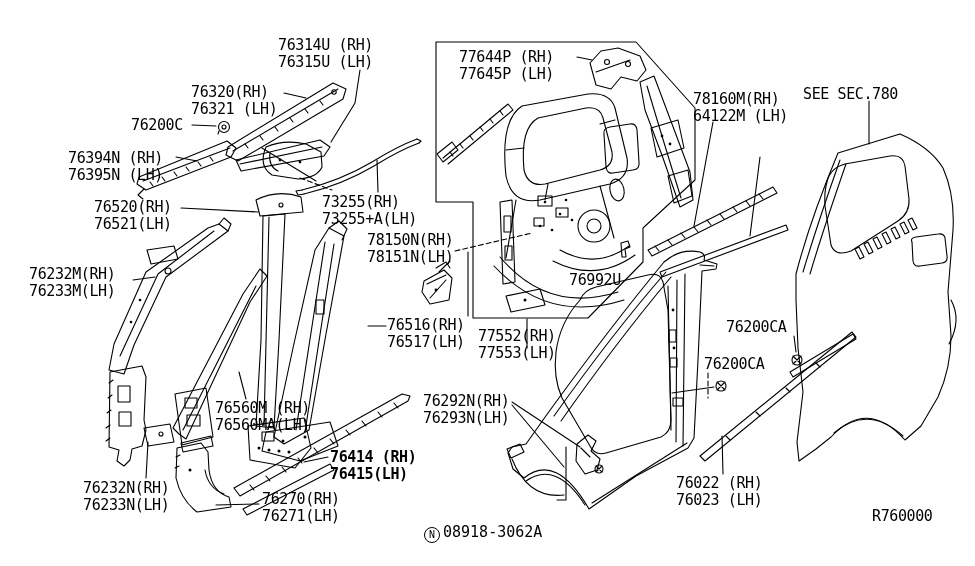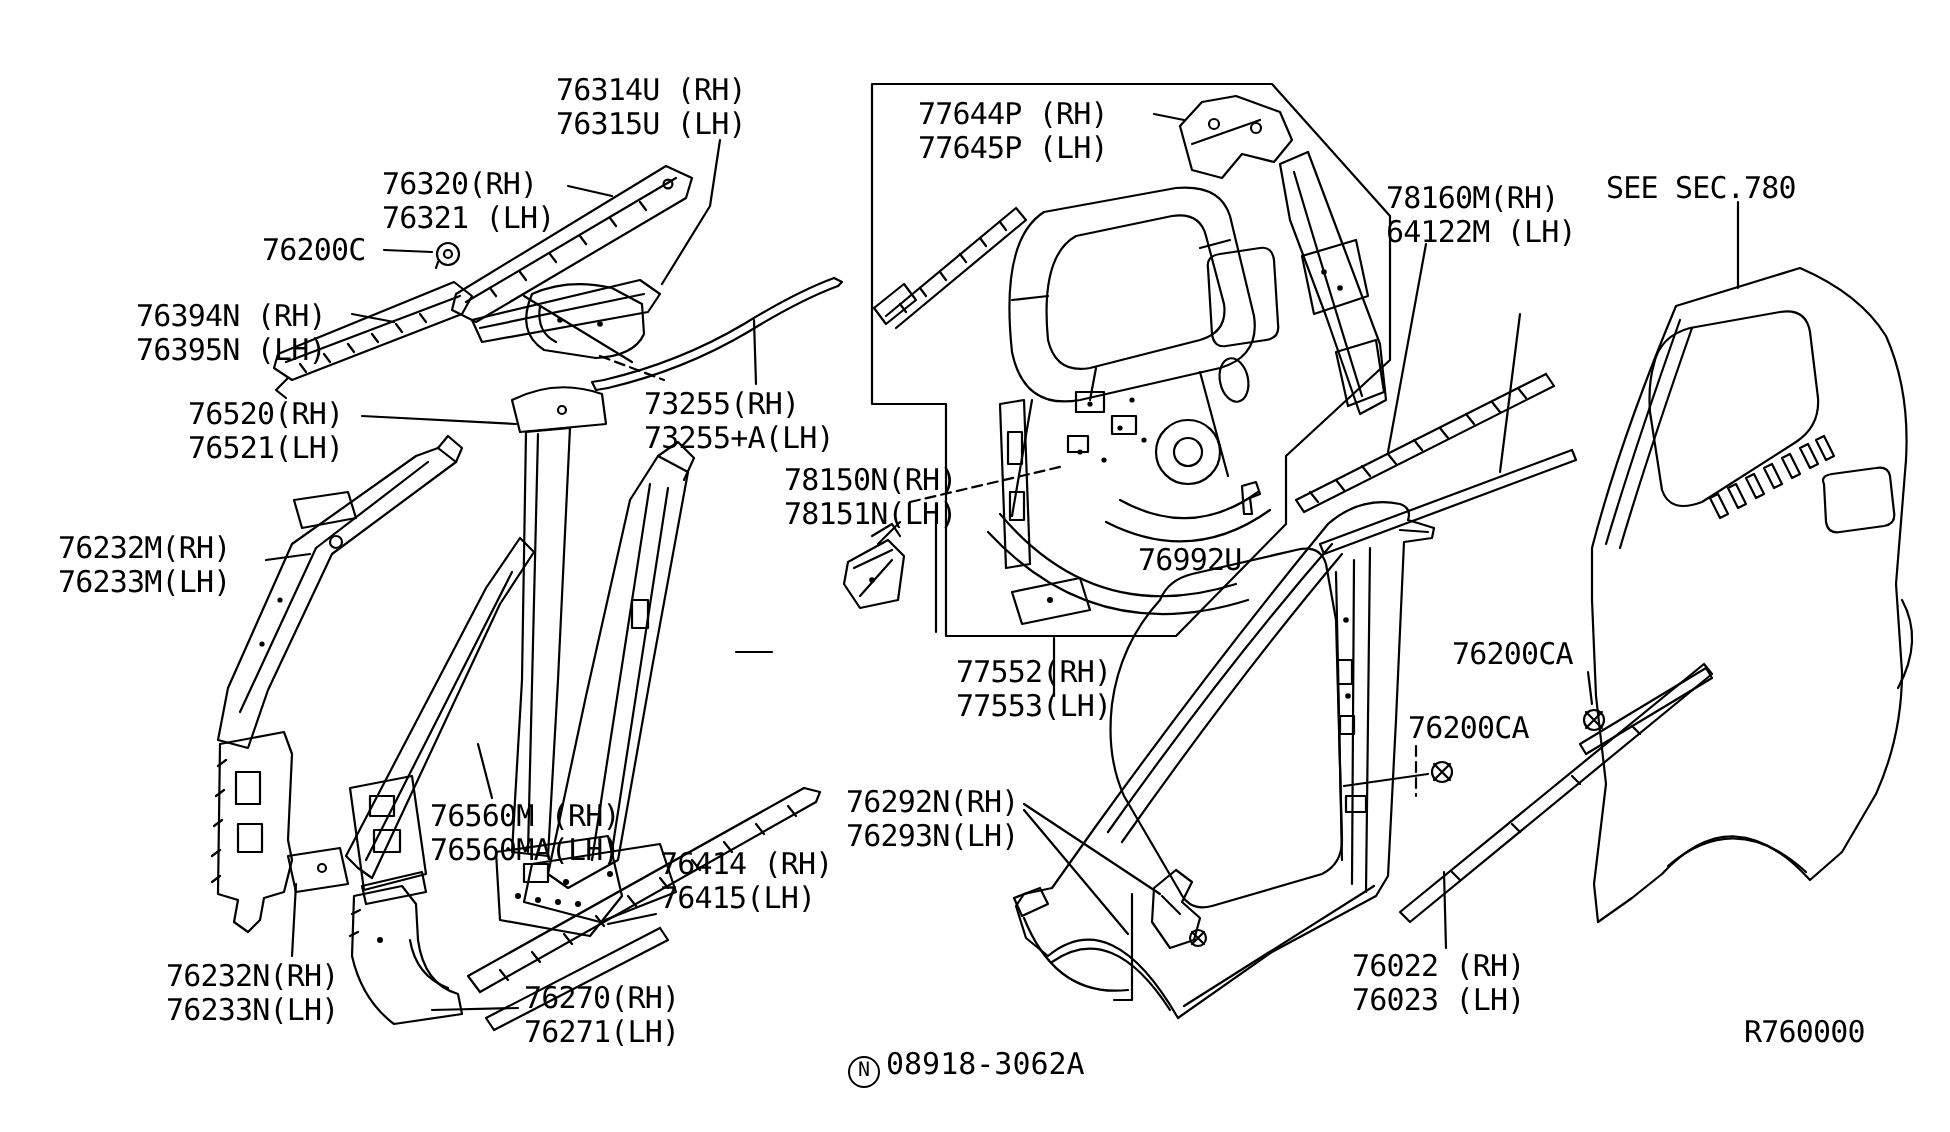--- a/index.html
+++ b/index.html
@@ -267,30 +267,31 @@
     <div class="fastener" id="fastener-note" style="left: 424px; top: 491px;">
       <div class="line"><span class="circled">N</span><span>08918-3062A</span></div>
       
     </div>
   <div class="part-label" style="left: 278px; top: 37px;"><div>76314U (RH)</div><div>76315U (LH)</div></div>
       <div class="part-label" style="left: 191px; top: 84px;"><div>76320(RH)</div><div>76321 (LH)</div></div>
       <div class="part-label" style="left: 131px; top: 117px;"><div>76200C</div></div>
       <div class="part-label" style="left: 68px; top: 130px; margin-top: 20px;"><div>76394N (RH)</div><div>76395N (LH)</div></div>
       <div class="part-label" style="left: 94px; top: 199px;"><div>76520(RH)</div><div>76521(LH)</div></div>
       <div class="part-label" style="left: 322px; top: 194px;"><div>73255(RH)</div><div>73255+A(LH)</div></div>
-      <div class="part-label" style="left: 367px; top: 232px; margin-left: 25px;"><div>78150N(RH)</div><div>78151N(LH)</div></div>
+      <div class="part-label" style="left: 367px; top: 232px;"><div>78150N(RH)</div><div>78151N(LH)</div></div>
       <div class="part-label" style="left: 29px; top: 266px;"><div>76232M(RH)</div><div>76233M(LH)</div></div>
       <div class="part-label" style="left: 459px; top: 49px;"><div>77644P (RH)</div><div>77645P (LH)</div></div>
       <div class="part-label" style="left: 693px; top: 91px;"><div>78160M(RH)</div><div>64122M (LH)</div></div>
       <div class="part-label" style="left: 803px; top: 86px;"><div>SEE SEC.780</div></div>
       <div class="part-label" style="left: 569px; top: 272px; text-align: center;"><div>76992U</div></div>
+      <div class="part-label" style="left: 387px; top: 317px;"><div>76516(RH)</div><div>76517(LH)</div></div>
       <div class="part-label" style="left: 478px; top: 328px;"><div>77552(RH)</div><div>77553(LH)</div></div>
       <div class="part-label" style="left: 215px; top: 400px;"><div>76560M (RH)</div><div>76560MA(LH)</div></div>
       <div class="part-label" style="left: 423px; top: 393px;"><div>76292N(RH)</div><div>76293N(LH)</div></div>
-      <div class="part-label" style="left: 330px; top: 424px;"><div>76414 (RH)</div><div>76415(LH)</div></div>
+      <div class="part-label" style="left: 330px; top: 449px; font-weight: bold;"><div>76414 (RH)</div><div>76415(LH)</div></div>
       <div class="part-label" style="left: 83px; top: 480px; text-align: right;"><div>76232N(RH)</div><div>76233N(LH)</div></div>
       <div class="part-label" style="left: 262px; top: 491px;"><div>76270(RH)</div><div>76271(LH)</div></div>
       <div class="part-label" style="left: 726px; top: 319px;"><div>76200CA</div></div>
       <div class="part-label" style="left: 704px; top: 356px;"><div>76200CA</div></div>
       <div class="part-label" style="left: 676px; top: 475px;"><div>76022 (RH)</div><div>76023 (LH)</div></div>
       <div class="part-label" style="left: 872px; top: 508px;"><div>R760000</div></div>
     </div>
 
 </div>
 

